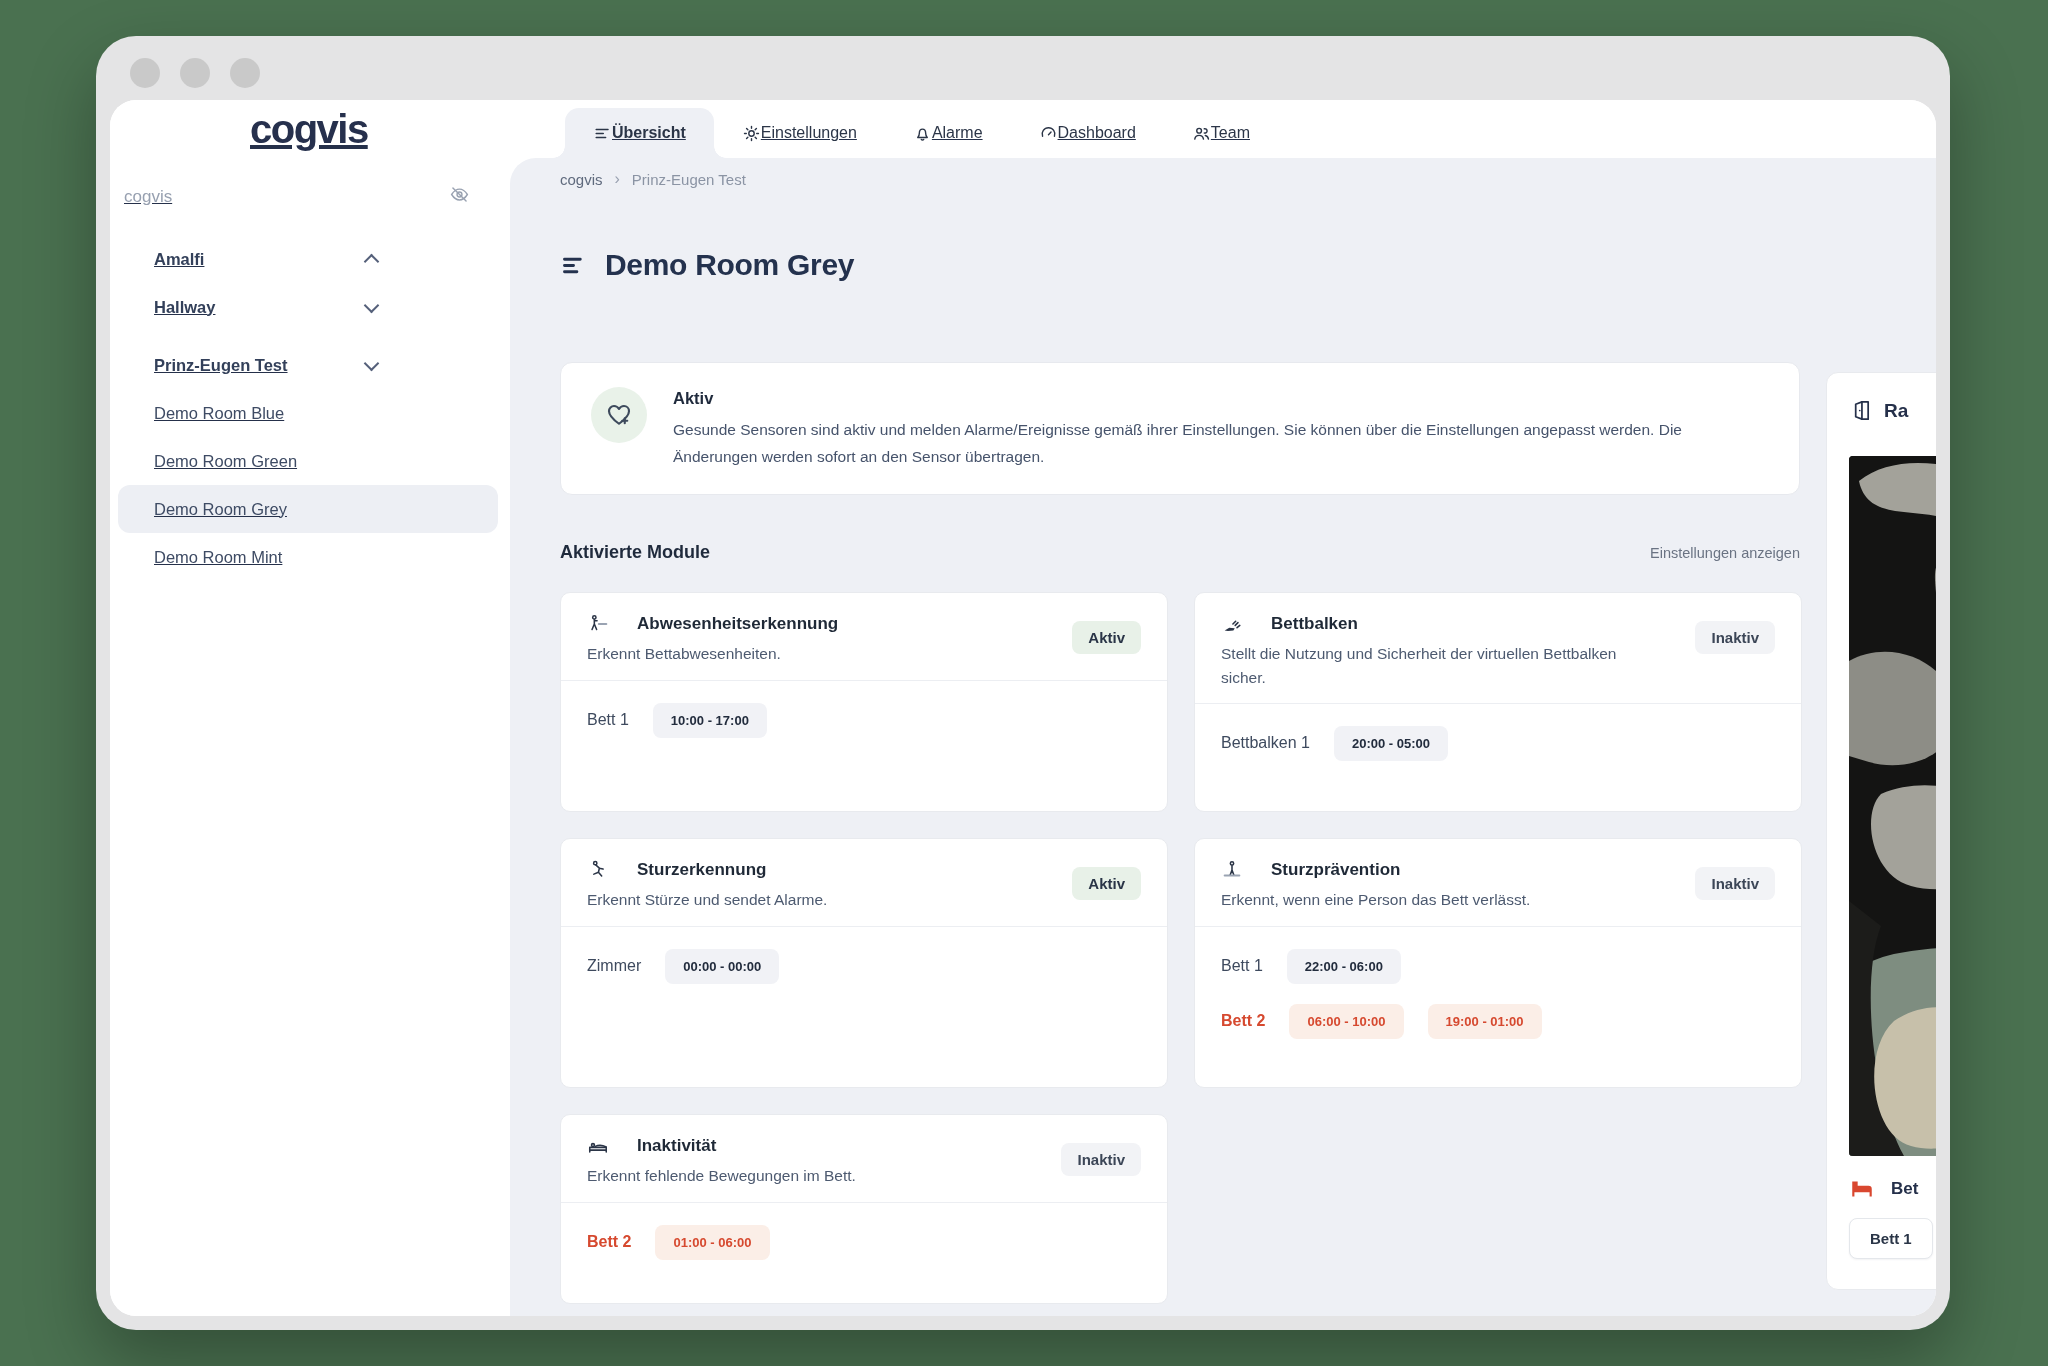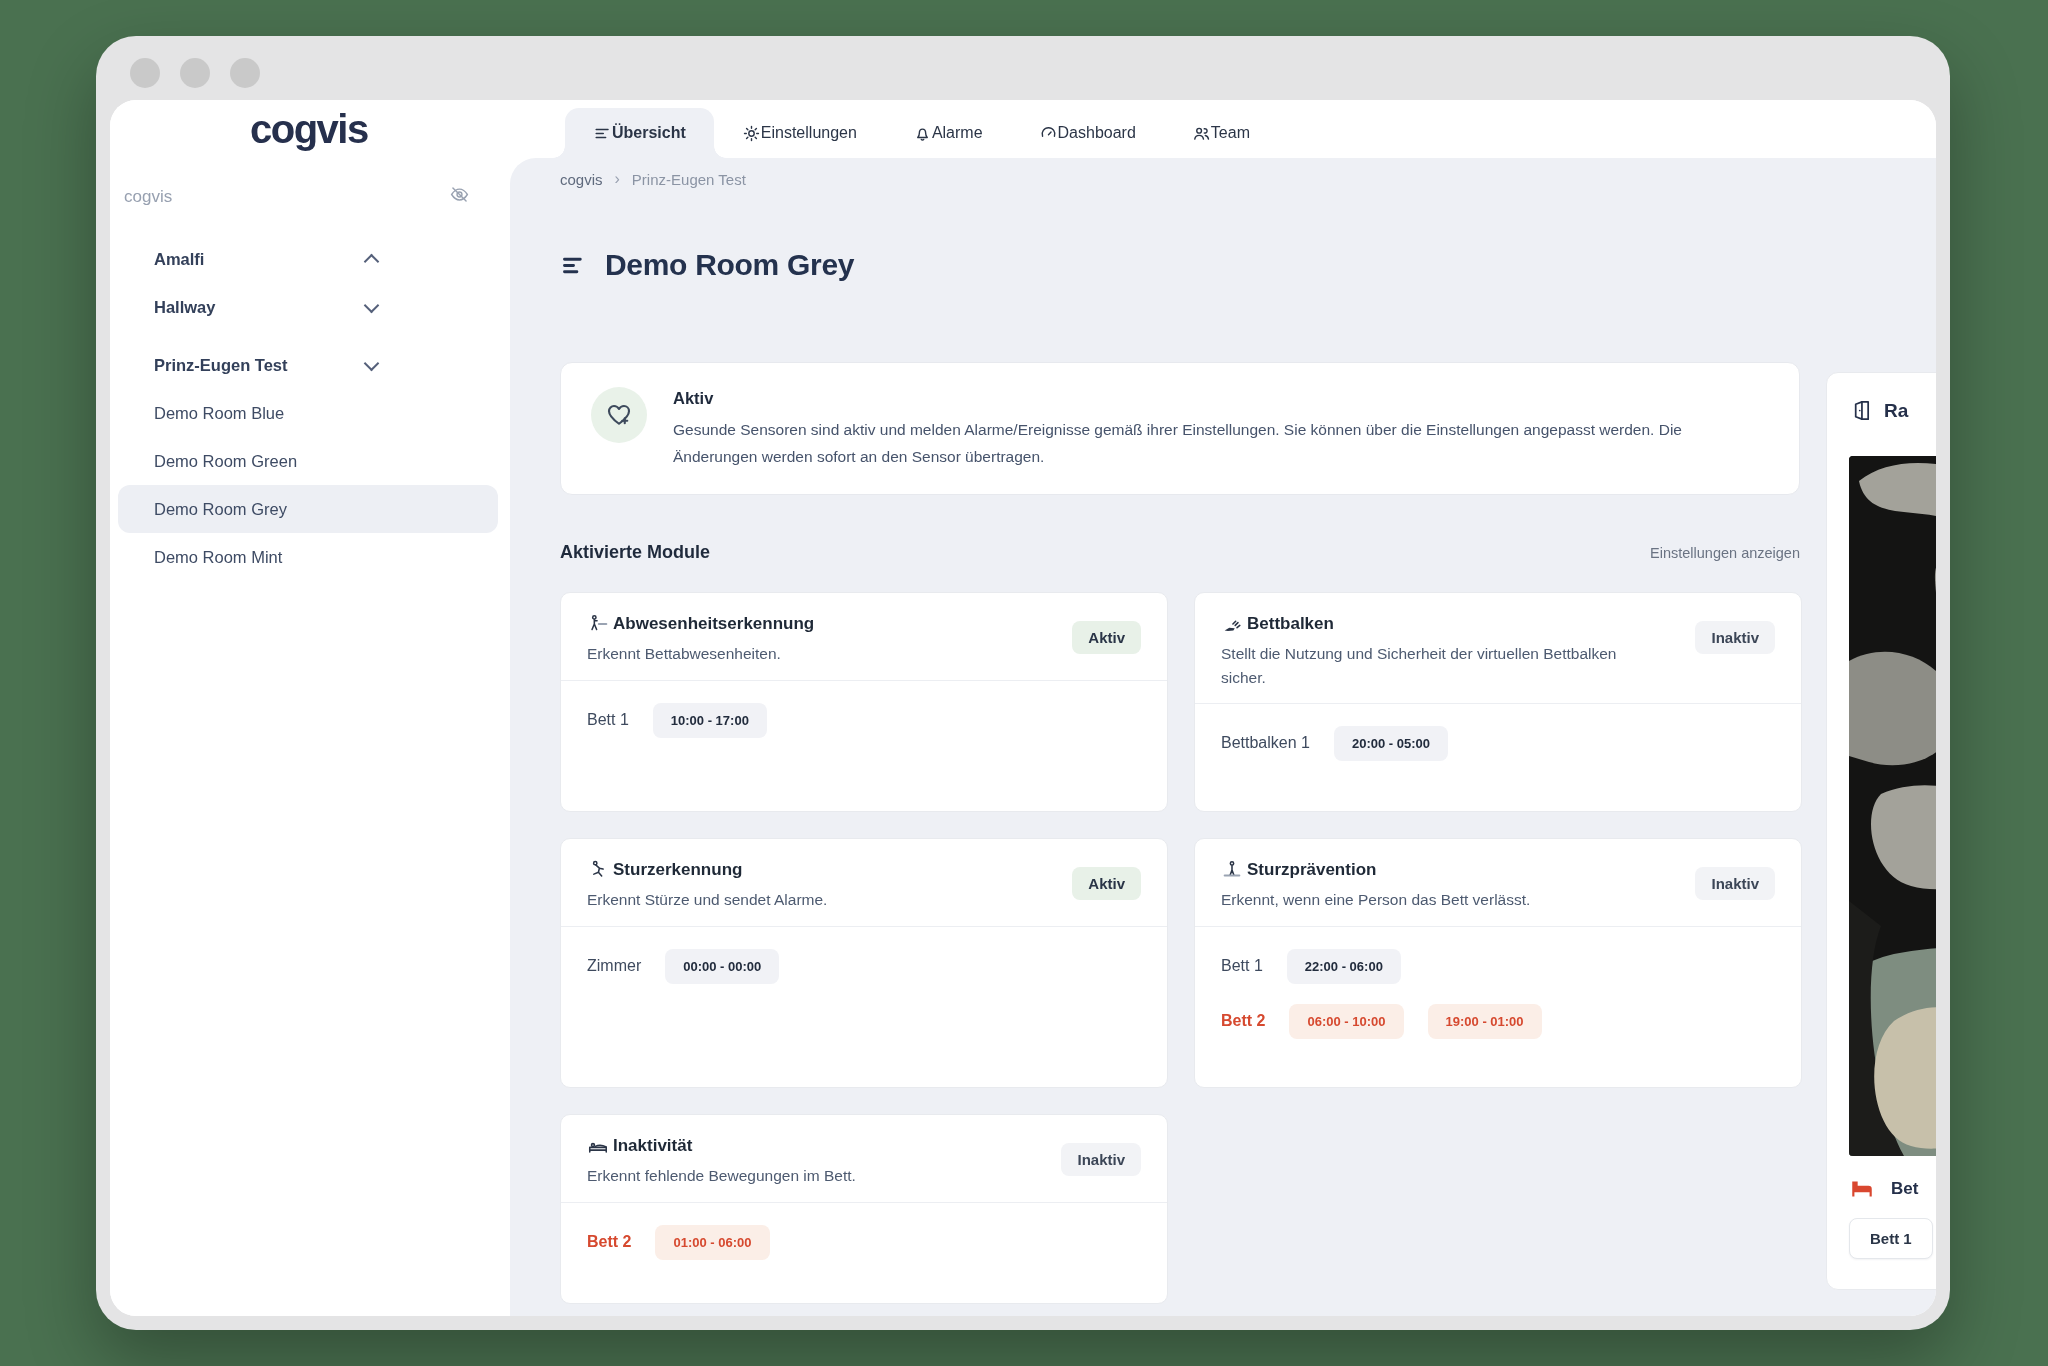--- a/index.html
+++ b/index.html
@@ -14,21 +14,21 @@
   .window {
     position:absolute; left:96px; top:36px; width:1854px; height:1294px;
     background:#e4e4e5; border-radius:40px;
     box-shadow:0 30px 70px rgba(0,0,0,.30);
   }
   .traffic { position:absolute; top:22px; left:34px; display:flex; gap:20px; }
   .dot { width:30px; height:30px; border-radius:50%; background:#c9c9c9; }
   .inner {
     position:absolute; left:14px; right:14px; top:64px; bottom:14px;
     background:#ffffff; border-radius:26px; overflow:hidden;
-    display:flex; flex-direction:column;
+    display:flex; flex-direction:column;text-decoration:underline;
   }
   
   .appbar { height:58px; flex:0 0 58px; background:#fff; display:flex; align-items:stretch; position:relative; z-index:2; }
   .logo-area { width:400px; flex:0 0 400px; display:flex; align-items:center; }
   .logo { margin-left:140px; font-size:40px; font-weight:700; letter-spacing:-1.5px; color:#26304d; }
   .tabs { display:flex; align-items:flex-end; margin-left:55px; height:100%; }
   .tab {
     height:50px; display:flex; align-items:center; padding:0 28px;
     font-size:16px; font-weight:500; color:#2b3547; cursor:pointer; position:relative;
   }
@@ -74,21 +74,21 @@
   .status-title { font-size:16.5px; font-weight:700; color:#1f2a3c; margin-top:2px; }
   .status-desc { margin-top:8px; font-size:15.5px; line-height:1.75; color:#46536b; max-width:1110px; }
   
   .section-row { margin-top:47px; display:flex; align-items:center; justify-content:space-between; }
   .section-title { font-size:18px; font-weight:700; color:#1f2a3c; }
   .section-link { font-size:14.5px; color:#6a7383; cursor:pointer; }
   
   .grid { margin-top:29px; display:grid; grid-template-columns:608px 608px; grid-template-rows:220px 250px 190px; gap:26px; }
   .card { background:#fff; border:1px solid #e8eaee; border-radius:10px; display:flex; flex-direction:column; overflow:hidden; }
   .card-head { padding:20px 26px 14px; display:flex; justify-content:space-between; align-items:flex-start; }
-  .mod-title { display:flex; align-items:center; gap:4px; font-size:17px; font-weight:700; color:#1f2937; }
+  .mod-title { display:flex; align-items:center; gap:28px; font-size:17px; font-weight:700; color:#1f2937; }
   .mod-title svg { width:22px; height:22px; }
   .mod-desc { margin-top:7px; font-size:15.5px; line-height:1.5; color:#4d5a70; max-width:420px; }
   .badge { margin-top:8px; padding:8px 16px; border-radius:8px; font-size:15px; font-weight:600; white-space:nowrap; }
   .badge.active { background:#e8f1e8; color:#2a3547; }
   .badge.inactive { background:#f2f3f6; color:#3c4657; }
   .card-body { border-top:1px solid #eceef2; padding:22px 26px; display:flex; flex-direction:column; gap:20px; flex:1; }
   .brow { display:flex; align-items:center; gap:24px; }
   .blabel { font-size:16px; color:#3e4a5e; }
   .brow.alert .blabel { color:#d6492f; font-weight:700; }
   .chip { background:#f1f2f6; border-radius:8px; padding:10px 18px; font-size:13px; font-weight:700; color:#222c3d; }

